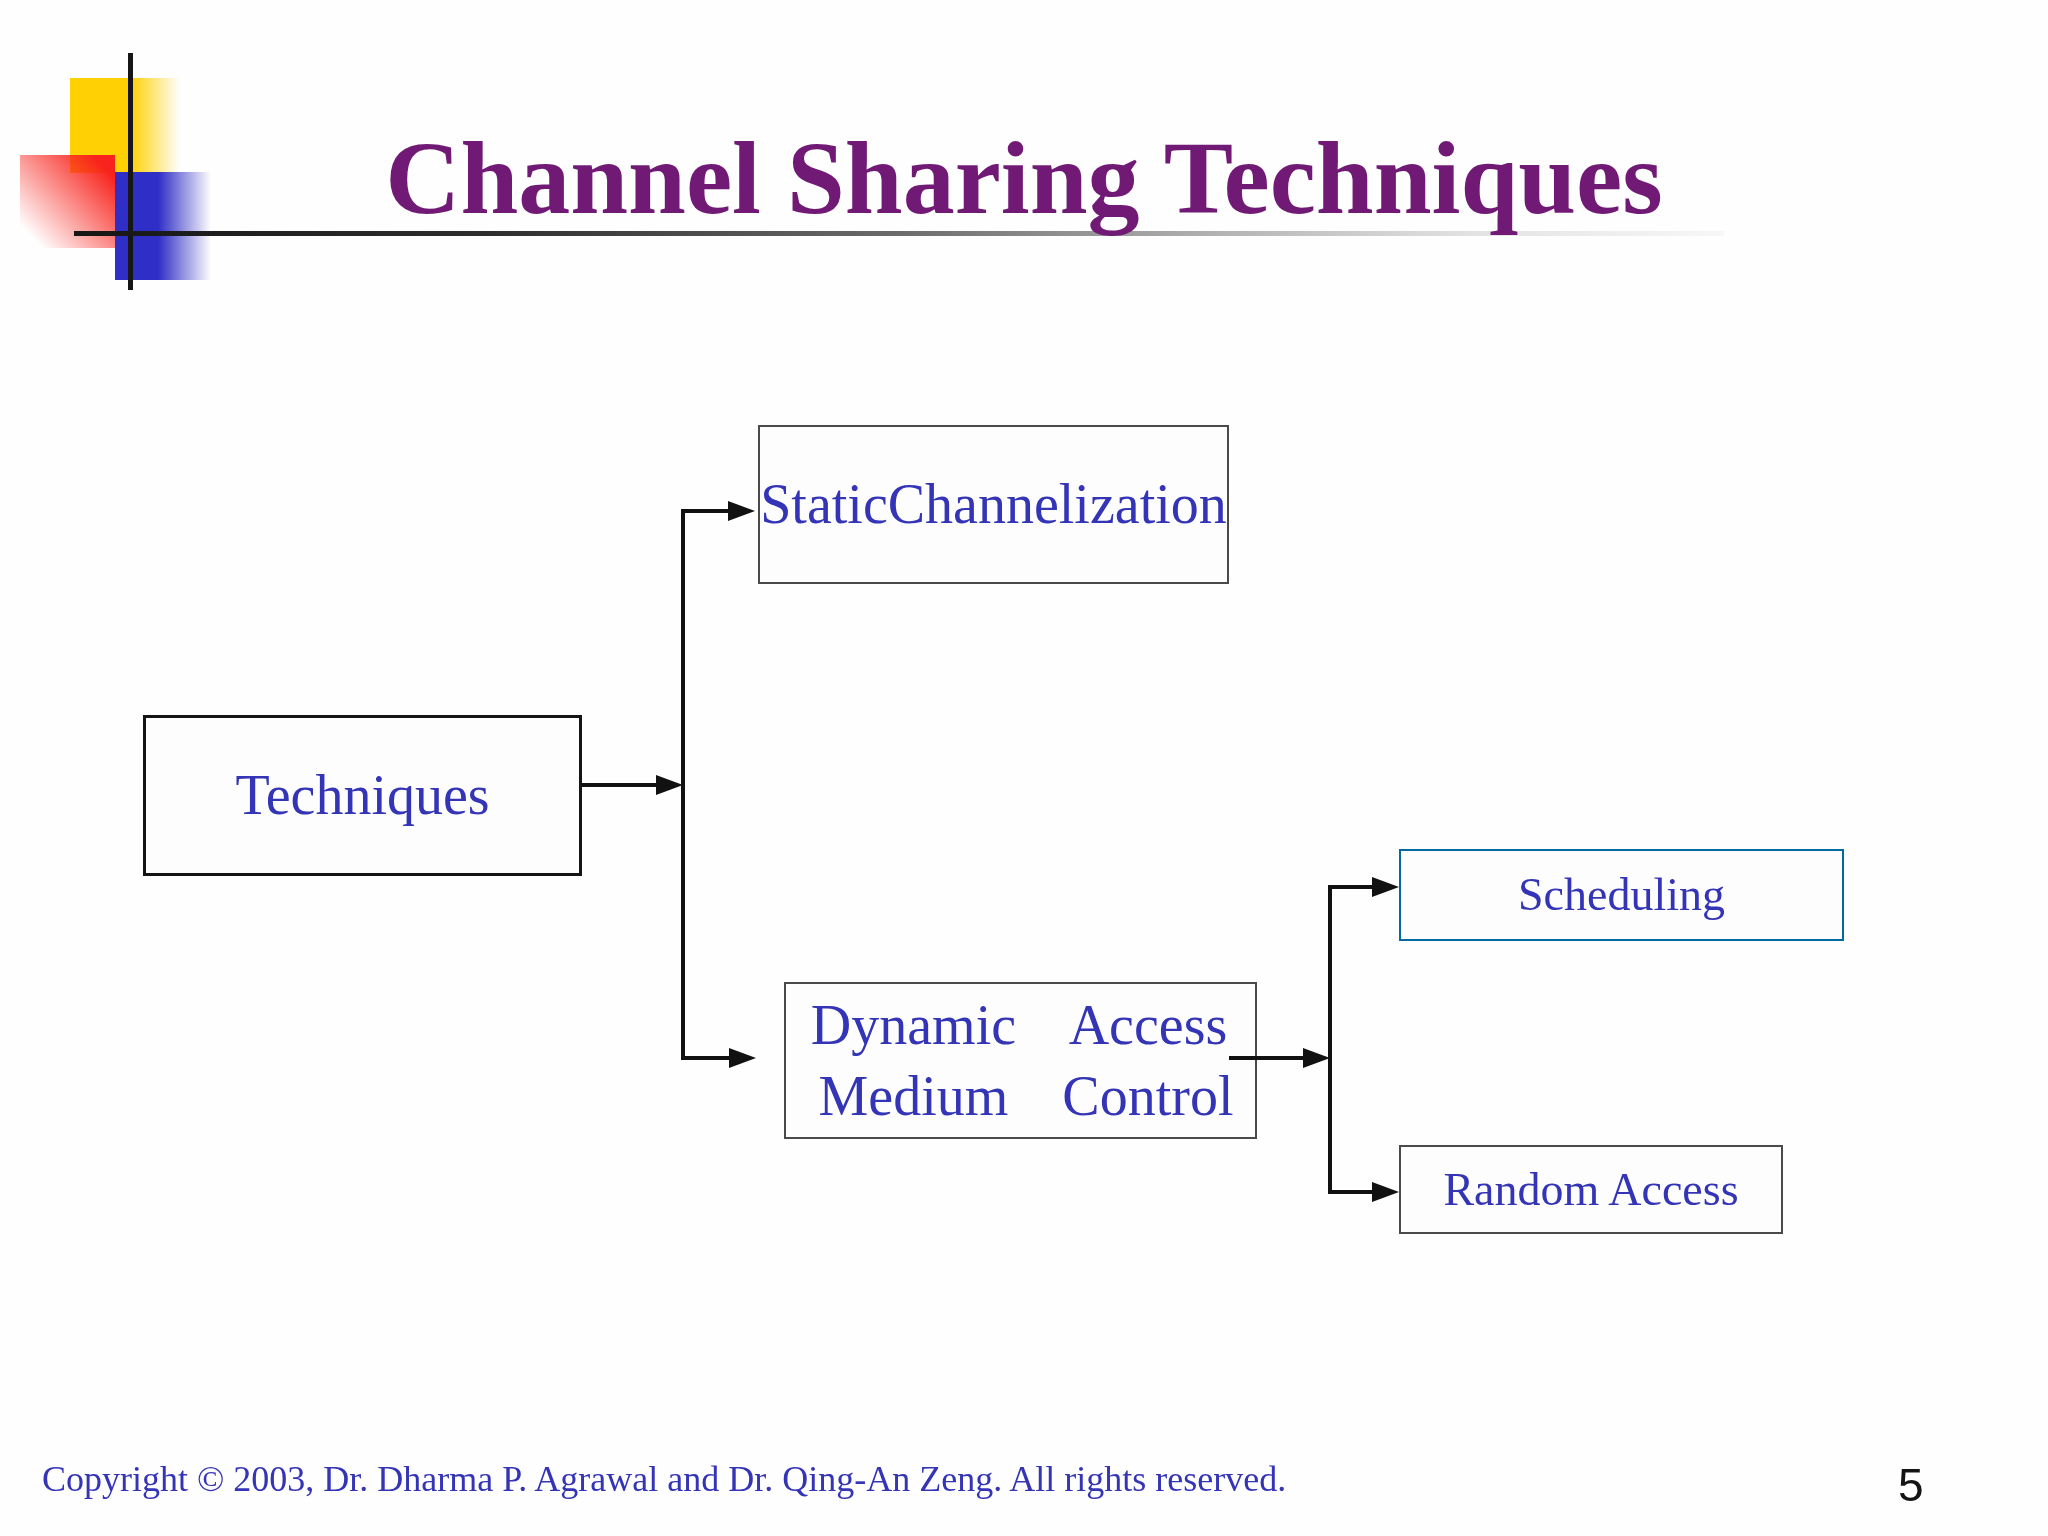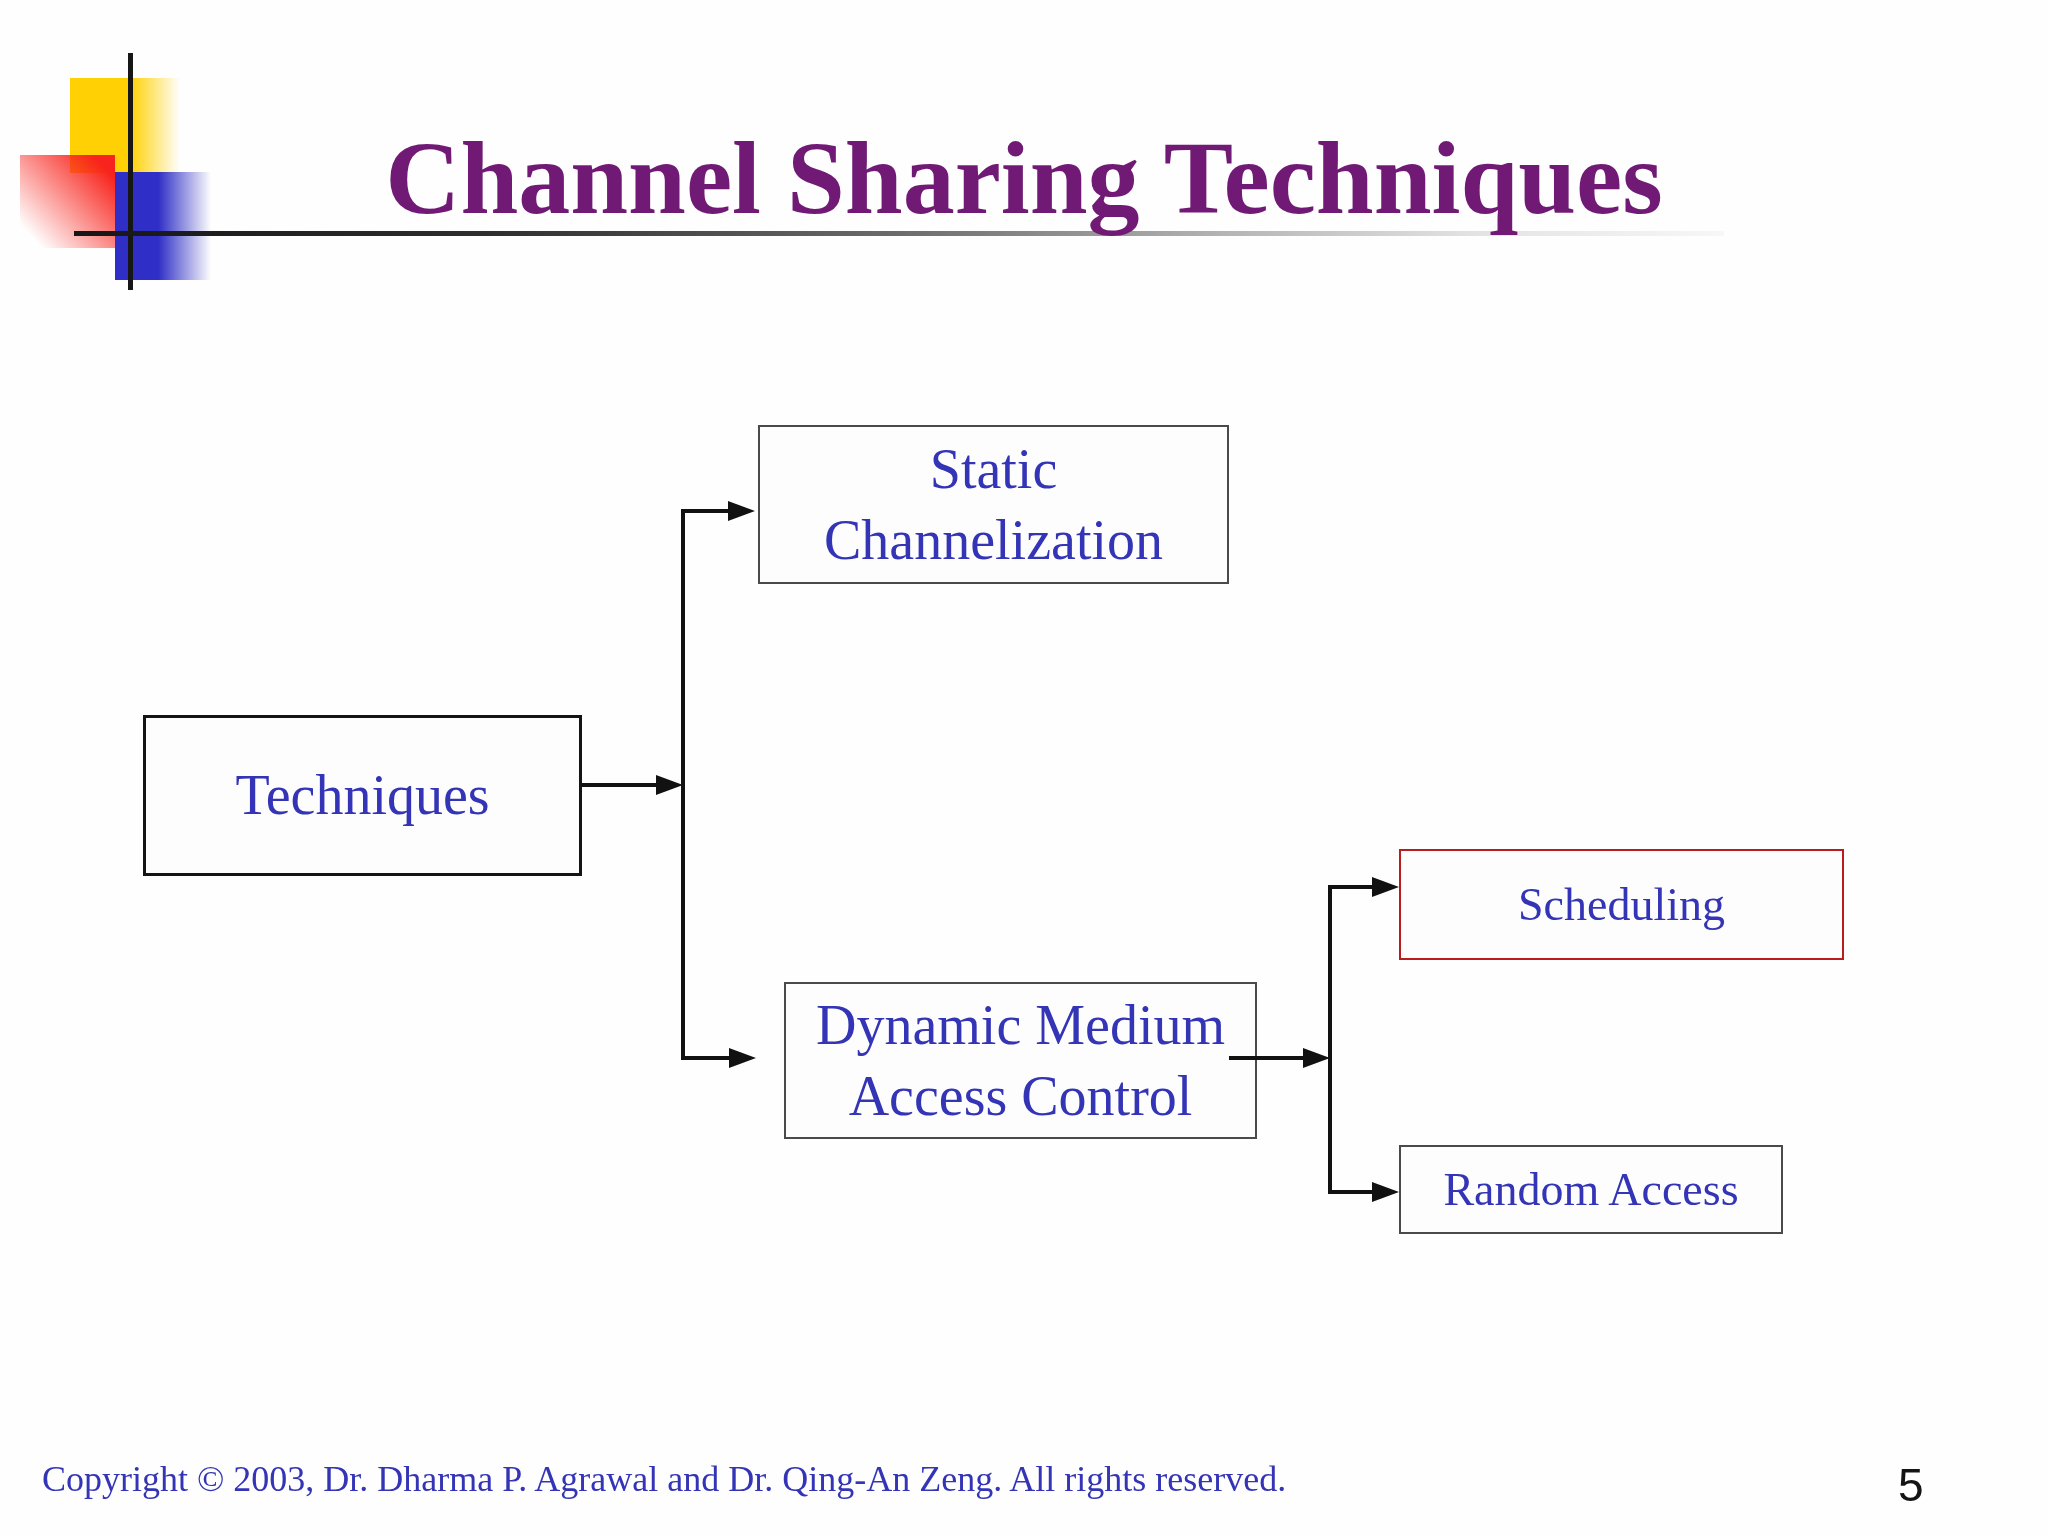--- a/index.html
+++ b/index.html
@@ -21,30 +21,30 @@
     background:linear-gradient(to right,#161616 0%,#2e2e2e 25%,#6b6b6b 50%,#b5b5b5 70%,#e3e3e3 85%,#f7f7f7 100%);}
   
   .slide-title{
     position:absolute;left:0;top:90px;width:2048px;height:175px;
     display:flex;align-items:center;justify-content:center;
     font-size:104px;font-weight:bold;color:#701a75;letter-spacing:0px;
   }
   
   .node{
     position:absolute;box-sizing:border-box;background:#fdfdfe;
-    display:flex;flex-direction:column;align-items:center;justify-content:center;
+    display:flex;flex-direction:row;align-items:center;justify-content:center;
     color:#3434b6;text-align:center;
   }
   .node .ln{display:block;}
   .node-big{font-size:56px;line-height:1.26;}
   .node-small{font-size:46px;line-height:1.2;}
   .n-root {left:143px;top:715px;width:439px;height:161px;border:3px solid #141414;}
   .n-static {left:758px;top:425px;width:471px;height:159px;border:2px solid #4a4a4a;}
   .n-dynamic{left:756px;top:982px;width:473px;height:157px;border:2px solid #4a4a4a;margin-left:28px;}
-  .n-sched {left:1399px;top:849px;width:445px;height:111px;border:2px solid #b91c1c;}
+  .n-sched {left:1399px;top:849px;width:445px;height:92px;border:2px solid #0369a1;}
   .n-random {left:1399px;top:1145px;width:384px;height:89px;border:2px solid #4a4a4a;}
   
   .hline,.vline{position:absolute;background:#111;}
   .hline{height:4px;}
   .vline{width:4px;}
   .ah-right{position:absolute;width:0;height:0;
     border-top:10px solid transparent;border-bottom:10px solid transparent;
     border-left:27px solid #111;}
   
   .footer{

